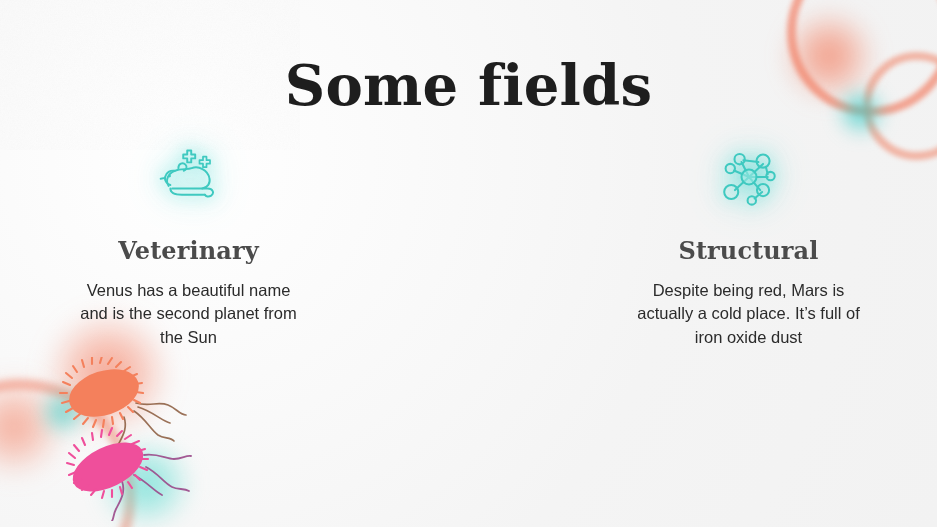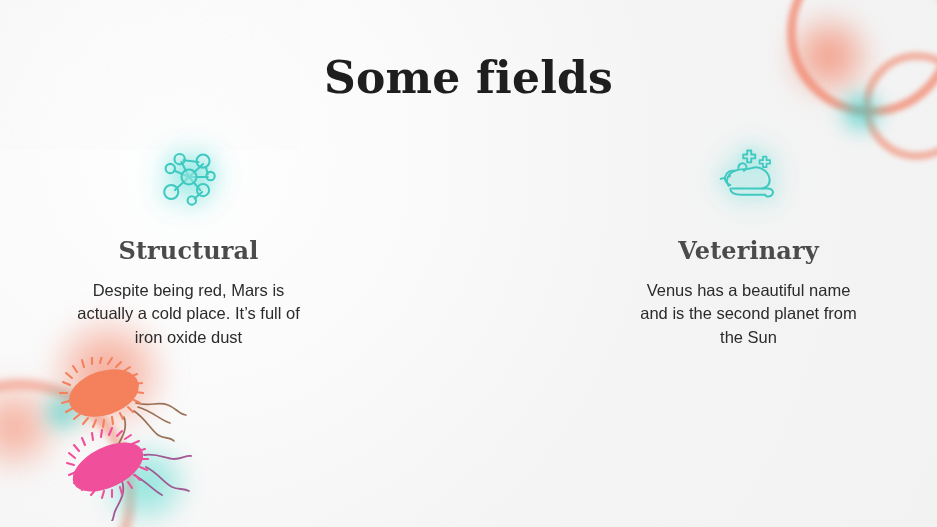--- a/index.html
+++ b/index.html
@@ -119,21 +119,21 @@
   .bact-pink   { left: 60px; bottom: 2px; }
 
   
   #title {
     position: absolute;
     left: 0; right: 0;
     top: 52px;
     text-align: center;
     font-family: "DejaVu Serif", "Liberation Serif", serif;
     font-weight: bold;
-    font-size: 44px;
+    font-size: 56px;
     letter-spacing: .2px;
     color: #1e1e1e;
   }
 
   
   #columns {
     position: absolute;
     left: 58px;
     right: 58px;
     top: 140px;
@@ -276,20 +276,45 @@
     <rect width="100%" height="100%" filter="url(#grain)"></rect>
   </svg>
 
   <div id="title">Some fields</div>
 
   <div id="columns">
 
 
     <div class="col">
       <div class="col-icon">
+        <svg width="62" height="58" viewBox="0 0 70 64" fill="none" stroke="#3fc9c0" stroke-width="2.2" stroke-linecap="round" stroke-linejoin="round">
+
+          <path d="M12 42 C8 36 11 28 19 25 C26 22 33 24 38 22 C46 19 56 24 58 33 C59.5 39 56 44 50 45 L16 45"></path>
+
+          <path d="M19 25 C14 24 9 27 8 32 C7.2 36 10 40 14 41"></path>
+          <path d="M8 33 L3 34"></path>
+          <circle cx="13" cy="31" r="1.6" fill="#3fc9c0" stroke="none"></circle>
+
+          <path d="M23 22 C23 17 28 15 31 18 C33.5 20.5 32 24 29 25"></path>
+
+          <path d="M50 45 L56 45 C62 45 64 50 60 53 C57 55 54 54 53 52"></path>
+          <path d="M16 45 L53 52" stroke-opacity="0"></path>
+          <path d="M14 45 C14 50 20 52 27 52 L53 52"></path>
+
+          <path d="M31 5 L37 5 L37 0.5 L31 0.5 Z" stroke-opacity="0"></path>
+          <path d="M30.5 9 L30.5 4.5 L35 4.5 L35 0 L39.5 0 L39.5 4.5 L44 4.5 L44 9 L39.5 9 L39.5 13.5 L35 13.5 L35 9 Z" transform="translate(-2,2)"></path>
+          <path d="M30.5 9 L30.5 4.5 L35 4.5 L35 0 L39.5 0 L39.5 4.5 L44 4.5 L44 9 L39.5 9 L39.5 13.5 L35 13.5 L35 9 Z" transform="translate(20,9) scale(0.88)"></path>
+        </svg>
+      </div>
+      <div class="col-heading">Veterinary</div>
+      <div class="col-body">Venus has a beautiful name and is the second planet from the Sun</div>
+    </div>
+
+    <div class="col">
+      <div class="col-icon">
         <svg width="60" height="58" viewBox="0 0 64 62" fill="none" stroke="#3fc9c0" stroke-width="2.2" stroke-linecap="round">
 
           <path d="M32 31 L24 15"></path>
             <path d="M32 31 L47 17"></path>
             <path d="M32 31 L52 31"></path>
           <path d="M32 31 L16 24"></path>
             <path d="M32 31 L17 45"></path>
             <path d="M32 31 L44 45"></path>
           <path d="M26 13 L42 15"></path>
             <path d="M50 20 L52 28"></path>
@@ -302,39 +327,14 @@
           <circle cx="12" cy="22" r="5"></circle>
           <circle cx="13" cy="47" r="7.5"></circle>
           <circle cx="47" cy="45" r="6.5"></circle>
           <circle cx="35" cy="56" r="4.5"></circle>
         </svg>
       </div>
       <div class="col-heading">Structural</div>
       <div class="col-body">Despite being red, Mars is actually a cold place. It’s full of iron oxide dust</div>
     </div>
 
-    <div class="col">
-      <div class="col-icon">
-        <svg width="62" height="58" viewBox="0 0 70 64" fill="none" stroke="#3fc9c0" stroke-width="2.2" stroke-linecap="round" stroke-linejoin="round">
-
-          <path d="M12 42 C8 36 11 28 19 25 C26 22 33 24 38 22 C46 19 56 24 58 33 C59.5 39 56 44 50 45 L16 45"></path>
-
-          <path d="M19 25 C14 24 9 27 8 32 C7.2 36 10 40 14 41"></path>
-          <path d="M8 33 L3 34"></path>
-          <circle cx="13" cy="31" r="1.6" fill="#3fc9c0" stroke="none"></circle>
-
-          <path d="M23 22 C23 17 28 15 31 18 C33.5 20.5 32 24 29 25"></path>
-
-          <path d="M50 45 L56 45 C62 45 64 50 60 53 C57 55 54 54 53 52"></path>
-          <path d="M16 45 L53 52" stroke-opacity="0"></path>
-          <path d="M14 45 C14 50 20 52 27 52 L53 52"></path>
-
-          <path d="M31 5 L37 5 L37 0.5 L31 0.5 Z" stroke-opacity="0"></path>
-          <path d="M30.5 9 L30.5 4.5 L35 4.5 L35 0 L39.5 0 L39.5 4.5 L44 4.5 L44 9 L39.5 9 L39.5 13.5 L35 13.5 L35 9 Z" transform="translate(-2,2)"></path>
-          <path d="M30.5 9 L30.5 4.5 L35 4.5 L35 0 L39.5 0 L39.5 4.5 L44 4.5 L44 9 L39.5 9 L39.5 13.5 L35 13.5 L35 9 Z" transform="translate(20,9) scale(0.88)"></path>
-        </svg>
-      </div>
-      <div class="col-heading">Veterinary</div>
-      <div class="col-body">Venus has a beautiful name and is the second planet from the Sun</div>
-    </div>
-
   </div>
 </div>
 
 </body></html>

